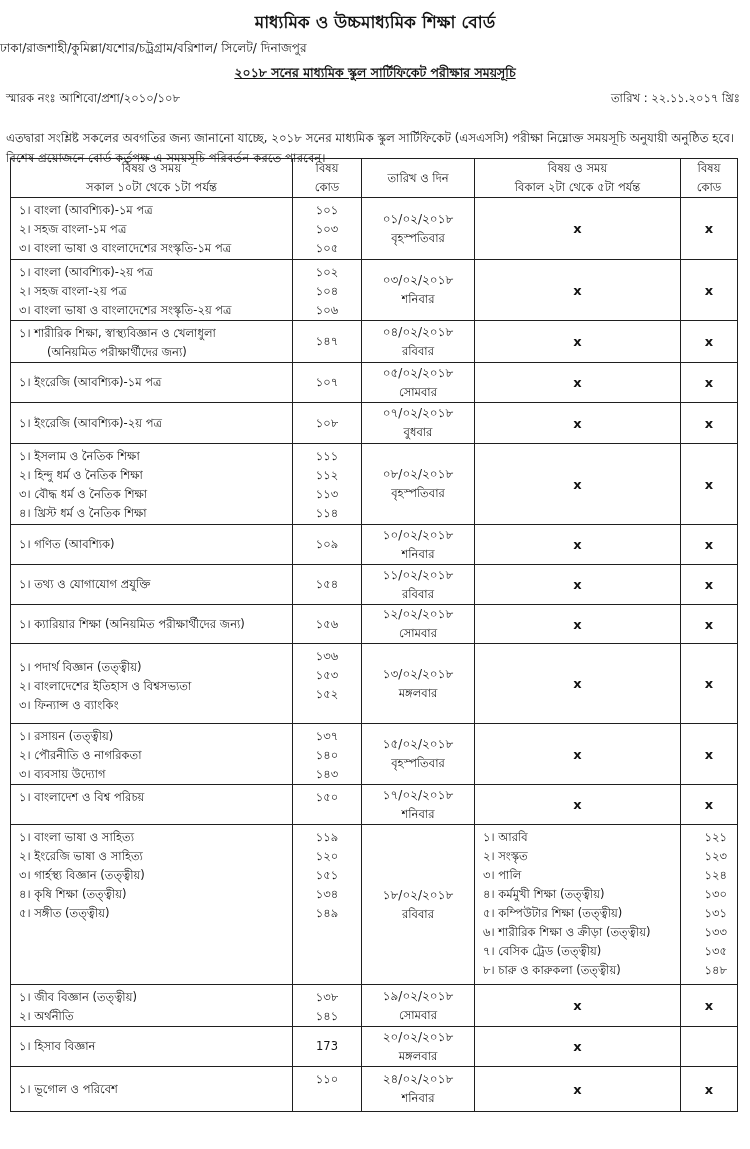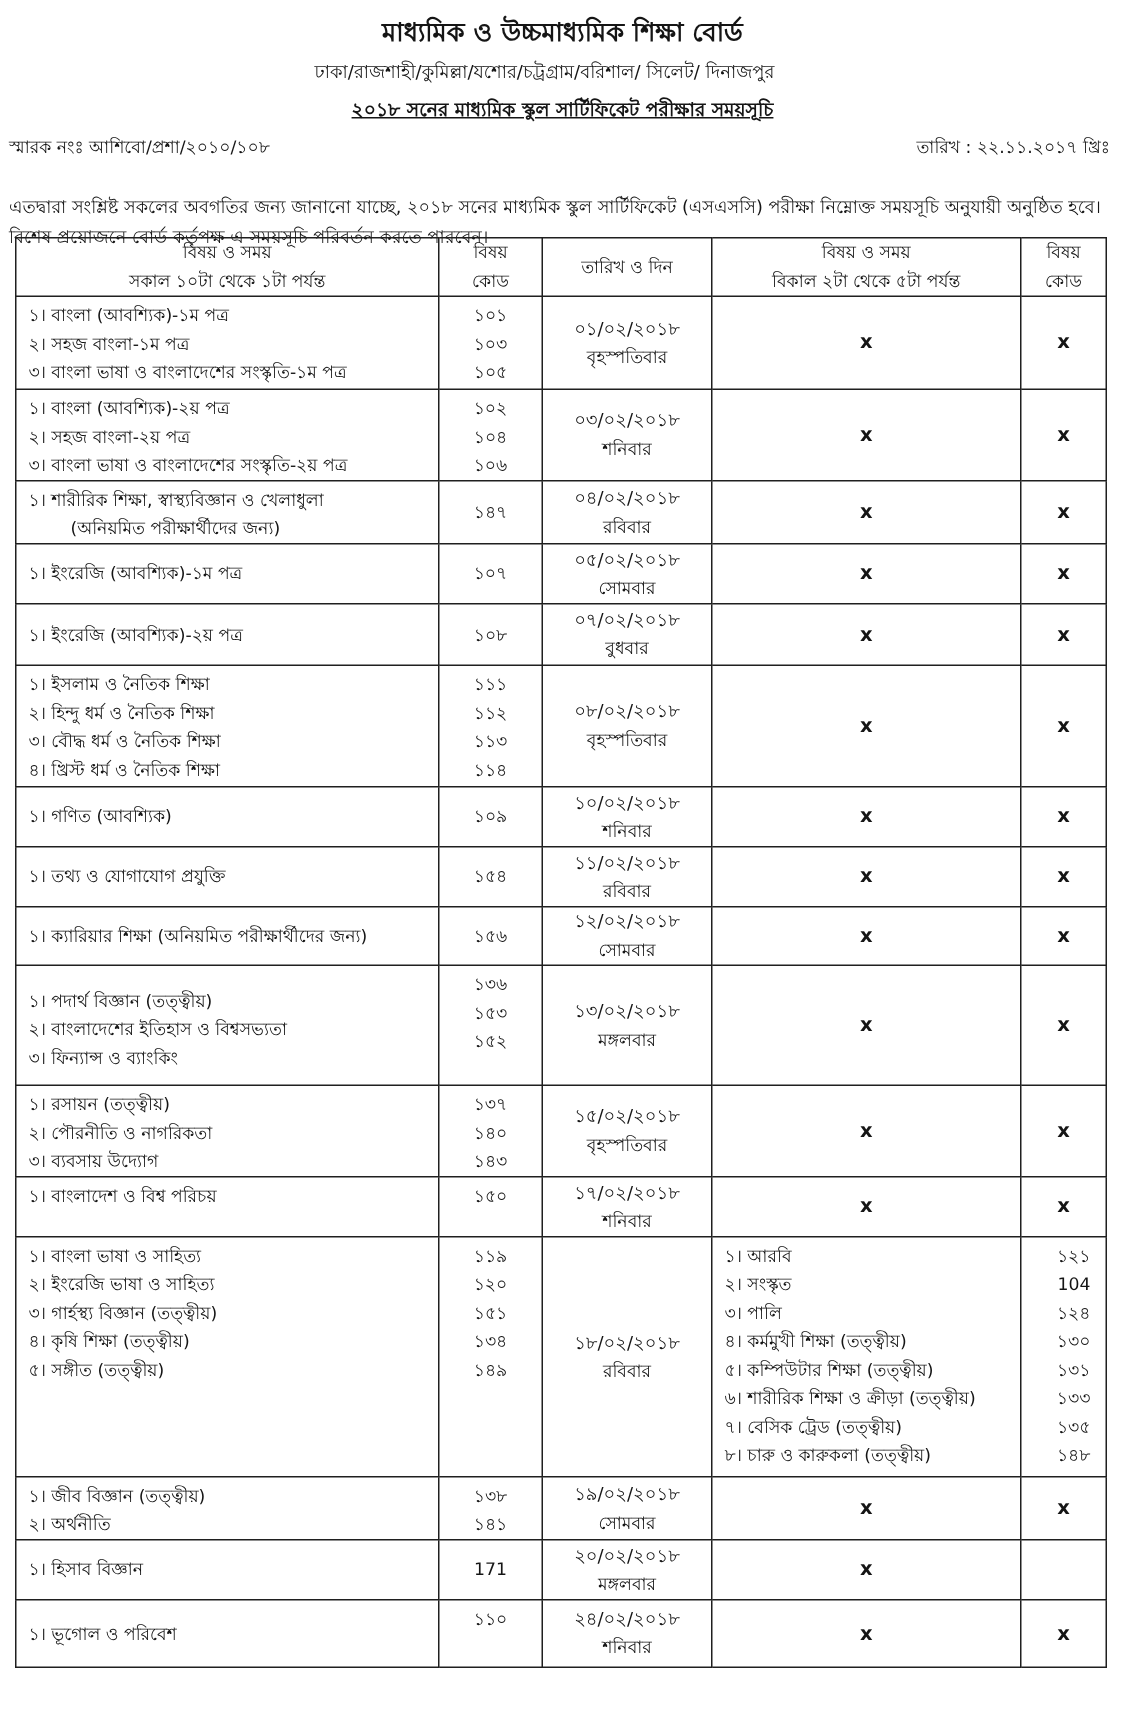--- a/index.html
+++ b/index.html
@@ -6,21 +6,21 @@
   body {
     width: 750px; height: 1149px; overflow: hidden; position: relative;
     font-family: "DejaVu Sans", sans-serif; color: #151515;
   }
   .title {
     position: absolute; left: 0; width: 750px; top: 8px;
     text-align: center; font-size: 17px; font-weight: bold; line-height: 28px;
   }
   .boards {
     position: absolute; left: 0; width: 638px; top: 40px;
-    text-align: center; font-size: 12px; line-height: 16px; margin-left: 44px;
+    text-align: left; font-size: 12px; line-height: 16px;
   }
   .subtitle {
     position: absolute; left: 0; width: 750px; top: 65px;
     text-align: center; font-size: 12.5px; font-weight: bold; line-height: 16px;
   }
   .subtitle span { text-decoration: underline; }
   .memo {
     position: absolute; left: 6px; top: 91px; font-size: 11.5px; line-height: 15px;
   }
   .date {
@@ -323,21 +323,21 @@
         <span class="line">২। সংস্কৃত</span>
         <span class="line">৩। পালি</span>
         <span class="line">৪। কর্মমুখী শিক্ষা (তত্ত্বীয়)</span>
         <span class="line">৫। কম্পিউটার শিক্ষা (তত্ত্বীয়)</span>
         <span class="line">৬। শারীরিক শিক্ষা ও ক্রীড়া (তত্ত্বীয়)</span>
         <span class="line">৭। বেসিক ট্রেড (তত্ত্বীয়)</span>
         <span class="line">৮। চারু ও কারুকলা (তত্ত্বীয়)</span>
       </td>
       <td class="aftcodes pt4">
         <span class="line">১২১</span>
-        <span class="line">104</span>
+        <span class="line">১২৩</span>
         <span class="line">১২৪</span>
         <span class="line">১৩০</span>
         <span class="line">১৩১</span>
         <span class="line">১৩৩</span>
         <span class="line">১৩৫</span>
         <span class="line">১৪৮</span>
       </td>
     </tr>
 
     <tr style="height:41px">
@@ -355,21 +355,21 @@
       </td>
       <td class="cross">x</td>
       <td class="cross">x</td>
     </tr>
 
     <tr style="height:40px">
       <td class="subj" style="vertical-align:middle!important">
         <span class="line">১। হিসাব বিজ্ঞান</span>
       </td>
       <td class="codes" style="vertical-align:middle!important">
-        <span class="line">171</span>
+        <span class="line">173</span>
       </td>
       <td class="datecell">
         <span class="d">২০/০২/২০১৮</span>
         <span class="w">মঙ্গলবার</span>
       </td>
       <td class="cross">x</td>
       <td class="cross"></td>
     </tr>
 
 

